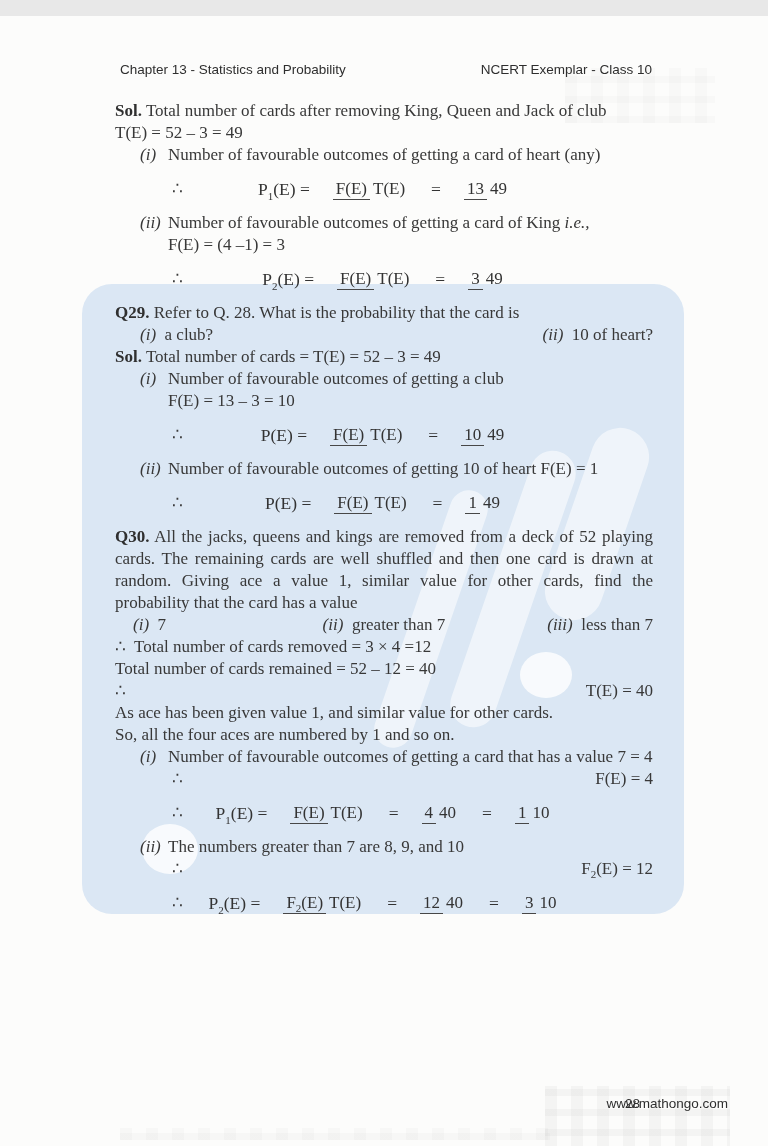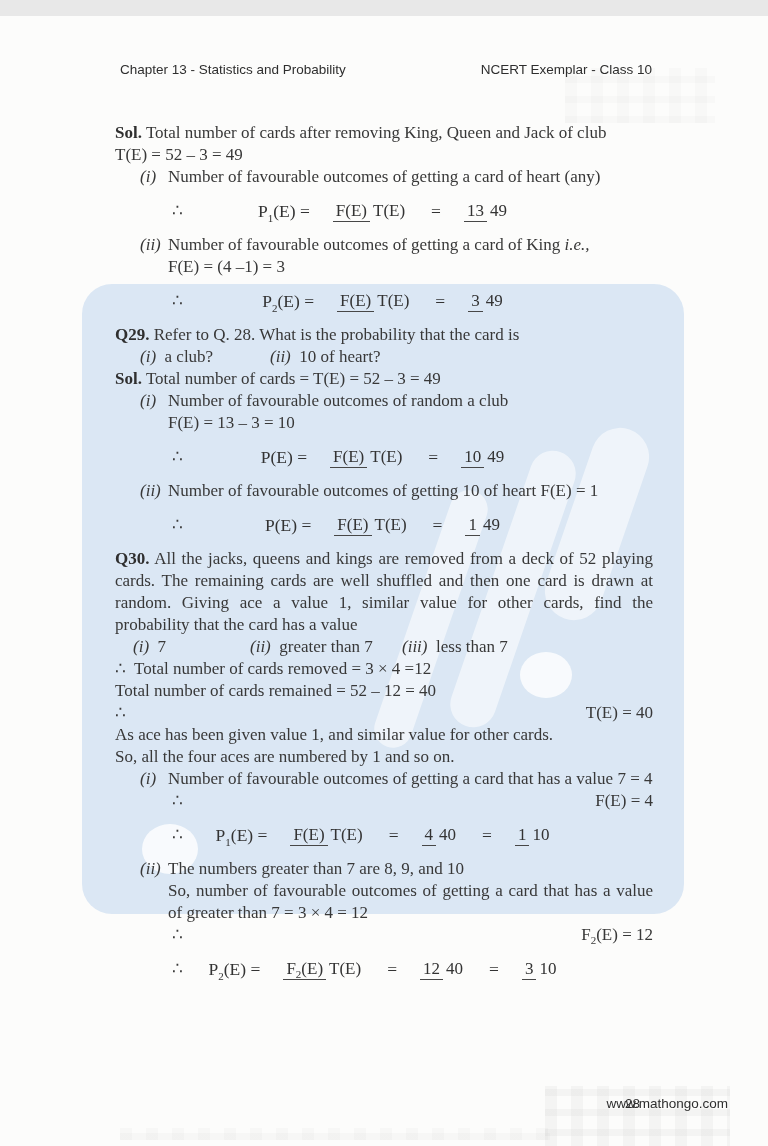--- a/index.html
+++ b/index.html
@@ -37,29 +37,29 @@
     display:flex;justify-content:space-between;
     font-family:"Liberation Sans",sans-serif;font-size:13.5px;color:#2e2e2e;
   }
   .footer{
     position:absolute;top:1080px;left:0;right:0;height:20px;
     font-family:"Liberation Sans",sans-serif;font-size:13.5px;color:#2e2e2e;
   }
   .footer .url{display:block;text-align:right;padding-right:40px;}
   .footer .pg{position:absolute;right:128px;top:0;}
   
-  .content{position:absolute;left:115px;top:106px;width:538px;font-size:17px;line-height:22px;}
+  .content{position:absolute;left:115px;top:84px;width:538px;font-size:17px;line-height:22px;}
   .content b{color:#2f2f2f;}
   .nw{white-space:nowrap;}
   .just{text-align:justify;}
   .li{display:flex;}
   .li .mk{flex:0 0 28px;margin-left:25px;}
   .li .tx{flex:1;}
   .cont{padding-left:53px;}
-  .opts{display:flex;}
+  .opts{display:flex;justify-content:space-between;}
   .opts .opt{white-space:nowrap;}
   .q29opts{padding-left:25px;}
   .q29opts .o1{width:130px;}
   .q30opts{padding-left:18px;}
   .q30opts .o1{width:117px;}
   .q30opts .o2{width:152px;font-family:Liberation Serif, serif;}
   
   .frow{position:relative;height:46px;display:flex;align-items:center;}
   .crow{position:relative;height:22px;}
   .tf{position:absolute;left:57px;top:50%;transform:translateY(-50%);color:#3a3a3a;}
@@ -145,21 +145,21 @@
     <div class="nw"><b>Q29.</b> <span>Refer to Q. 28. What is the probability that the card is</span></div>
     <div class="opts q29opts">
       <span class="opt o1"><i>(i)</i>&nbsp; <span>a club?</span></span>
       <span class="opt"><i>(ii)</i>&nbsp; <span>10 of heart?</span></span>
     </div>
 
     <div class="nw"><b>Sol.</b> <span>Total number of cards =  T(E) = 52 – 3 = 49</span></div>
 
     <div class="li">
       <span class="mk"><i>(i)</i></span>
-      <span class="tx nw">Number of favourable outcomes of random a club</span>
+      <span class="tx nw">Number of favourable outcomes of getting a club</span>
     </div>
     <div class="cont nw">F(E) = 13 – 3 = 10</div>
 
     <div class="frow">
       <span class="tf">∴</span>
       <span class="eqc">
         <span class="lhs"><span>P</span><sub></sub><span>(E) =</span></span>
         <span class="frac">
             <span class="num">F(E)</span>
             <span class="den">T(E)</span>
@@ -237,24 +237,20 @@
             <span class="num">1</span>
             <span class="den">10</span>
           </span>
       </span>
     </div>
 
     <div class="li">
       <span class="mk"><i>(ii)</i></span>
       <span class="tx nw">The numbers greater than 7 are 8, 9, and 10</span>
     </div>
-    <div class="li">
-      <span class="mk"></span>
-      <span class="tx just">So, number of favourable outcomes of getting a card that has a value of greater than 7 = 3 × 4 = 12</span>
-    </div>
 
     <div class="crow">
       <span class="tf">∴</span>
       <div class="ct"><span>F</span><sub>2</sub><span>(E) = 12</span></div>
     </div>
 
     <div class="frow">
       <span class="tf">∴</span>
       <span class="eqc">
         <span class="lhs"><span>P</span><sub>2</sub><span>(E) =</span></span>

